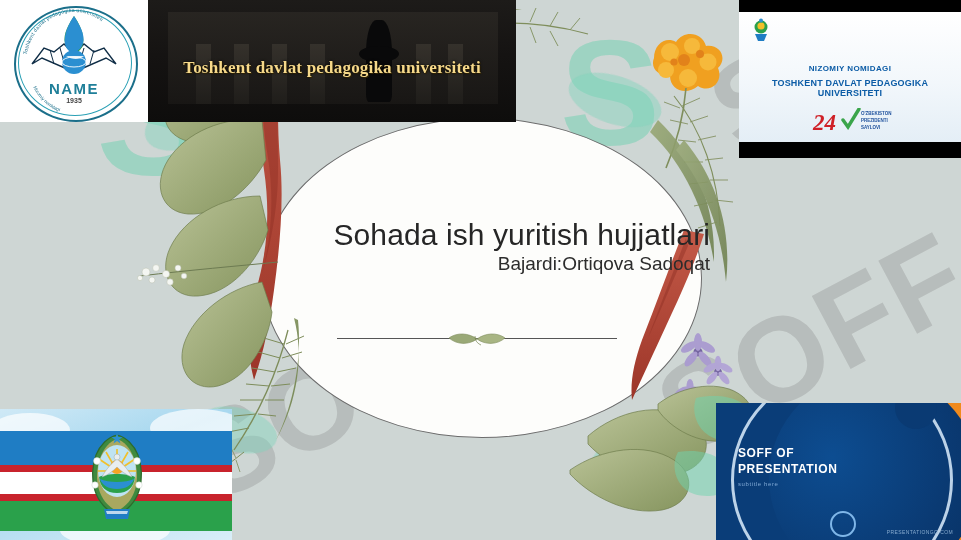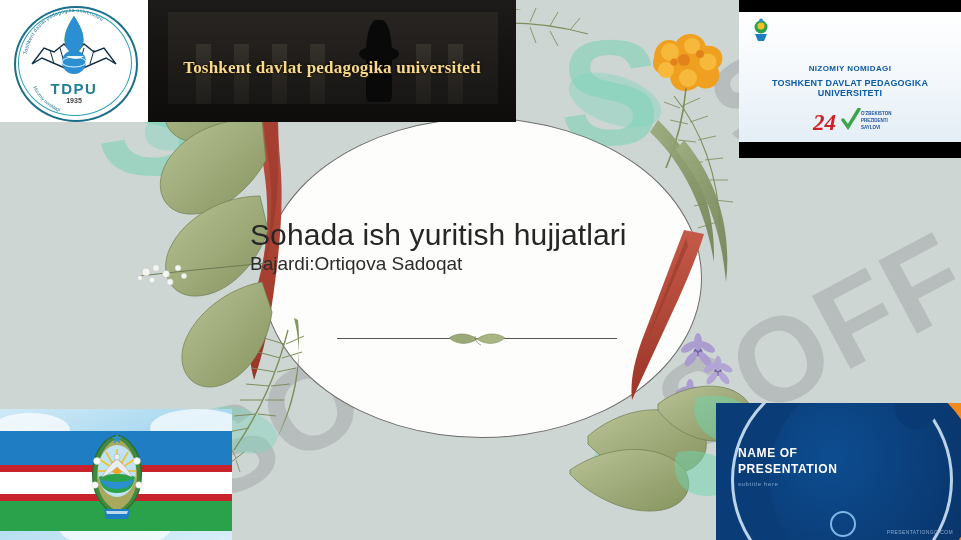--- a/index.html
+++ b/index.html
@@ -21,21 +21,21 @@
     background:#fdfdfb;border-radius:50%;
     border:1px solid #6c6c6c;
     box-shadow:0 0 0 1px rgba(255,255,255,.6) inset;
   }
 
   
   .wreath{position:absolute;left:118px;top:0px;width:740px;height:540px;pointer-events:none;}
   .wreath svg{display:block;}
 
   
-  .titleblock{position:absolute;left:250px;top:218px;width:460px;text-align:left;}
+  .titleblock{position:absolute;left:250px;top:218px;width:460px;text-align:right;}
   .title{
     font-size:30px;color:#262626;font-weight:400;line-height:1.1;
     white-space:nowrap;letter-spacing:.1px;
   }
   .subtitle{
     font-size:19px;color:#2c2c2c;font-weight:400;line-height:1.42;margin-top:0;
   }
   .divider{position:absolute;left:337px;top:337px;width:280px;height:3px;}
   .divider .ln{position:absolute;top:1px;left:0;width:100%;height:1px;background:#555;}
   .divider .leaf{position:absolute;left:50%;top:-5px;transform:translateX(-50%);}
@@ -370,21 +370,21 @@
           <path d="M44 48 L48 62 M54 46 L58 60 M88 48 L84 62 M78 46 L74 60"></path>
         </g>
 
         <path d="M68 14 C60 26 56 36 60 44 C63 50 70 52 74 48 C80 42 78 28 68 14 Z" fill="#2f9e3f"></path>
         <path d="M68 14 C76 26 80 36 76 44 C73 50 66 52 62 48 C56 42 58 28 68 14 Z" fill="#2b8fd1"></path>
 
         <circle cx="68" cy="60" r="12" fill="#2b8fd1"></circle>
         <ellipse cx="68" cy="60" rx="12" ry="5" fill="none" stroke="#ffffff" stroke-width=".9"></ellipse>
         <path d="M60 54 C66 58 74 58 78 54" fill="#ffffff" opacity=".85"></path>
       </svg>
-      <div class="tdpu-word">TDPU</div>
+      <div class="tdpu-word">NAME</div>
       <div class="tdpu-year">1935</div>
     </div>
   </div>
 
   <div class="thumb tc-photo">
     <div class="photo-sky"></div>
     <div class="photo-bld"></div>
     <div class="col" style="left:48px;"></div>
     <div class="col" style="left:86px;"></div>
     <div class="col" style="left:124px;"></div>
@@ -468,20 +468,20 @@
   <div class="thumb br-ppt">
     <div class="ppt-bg"></div>
     <div class="ppt-orange"></div>
     <div class="ppt-curve"></div>
     <div class="ppt-arc"></div>
     <div class="ppt-dot-tr">
       
     </div>
     <div class="ppt-ring"></div>
     <div class="ppt-t1">
-      <div>NAME OF</div>
+      <div>SOFF OF</div>
       <div>PRESENTATION</div>
     </div>
     <div class="ppt-sub">subtitle here</div>
     <div class="ppt-wm">PRESENTATIONGO.COM</div>
   </div>
 
 </div>
 
 </body></html>

